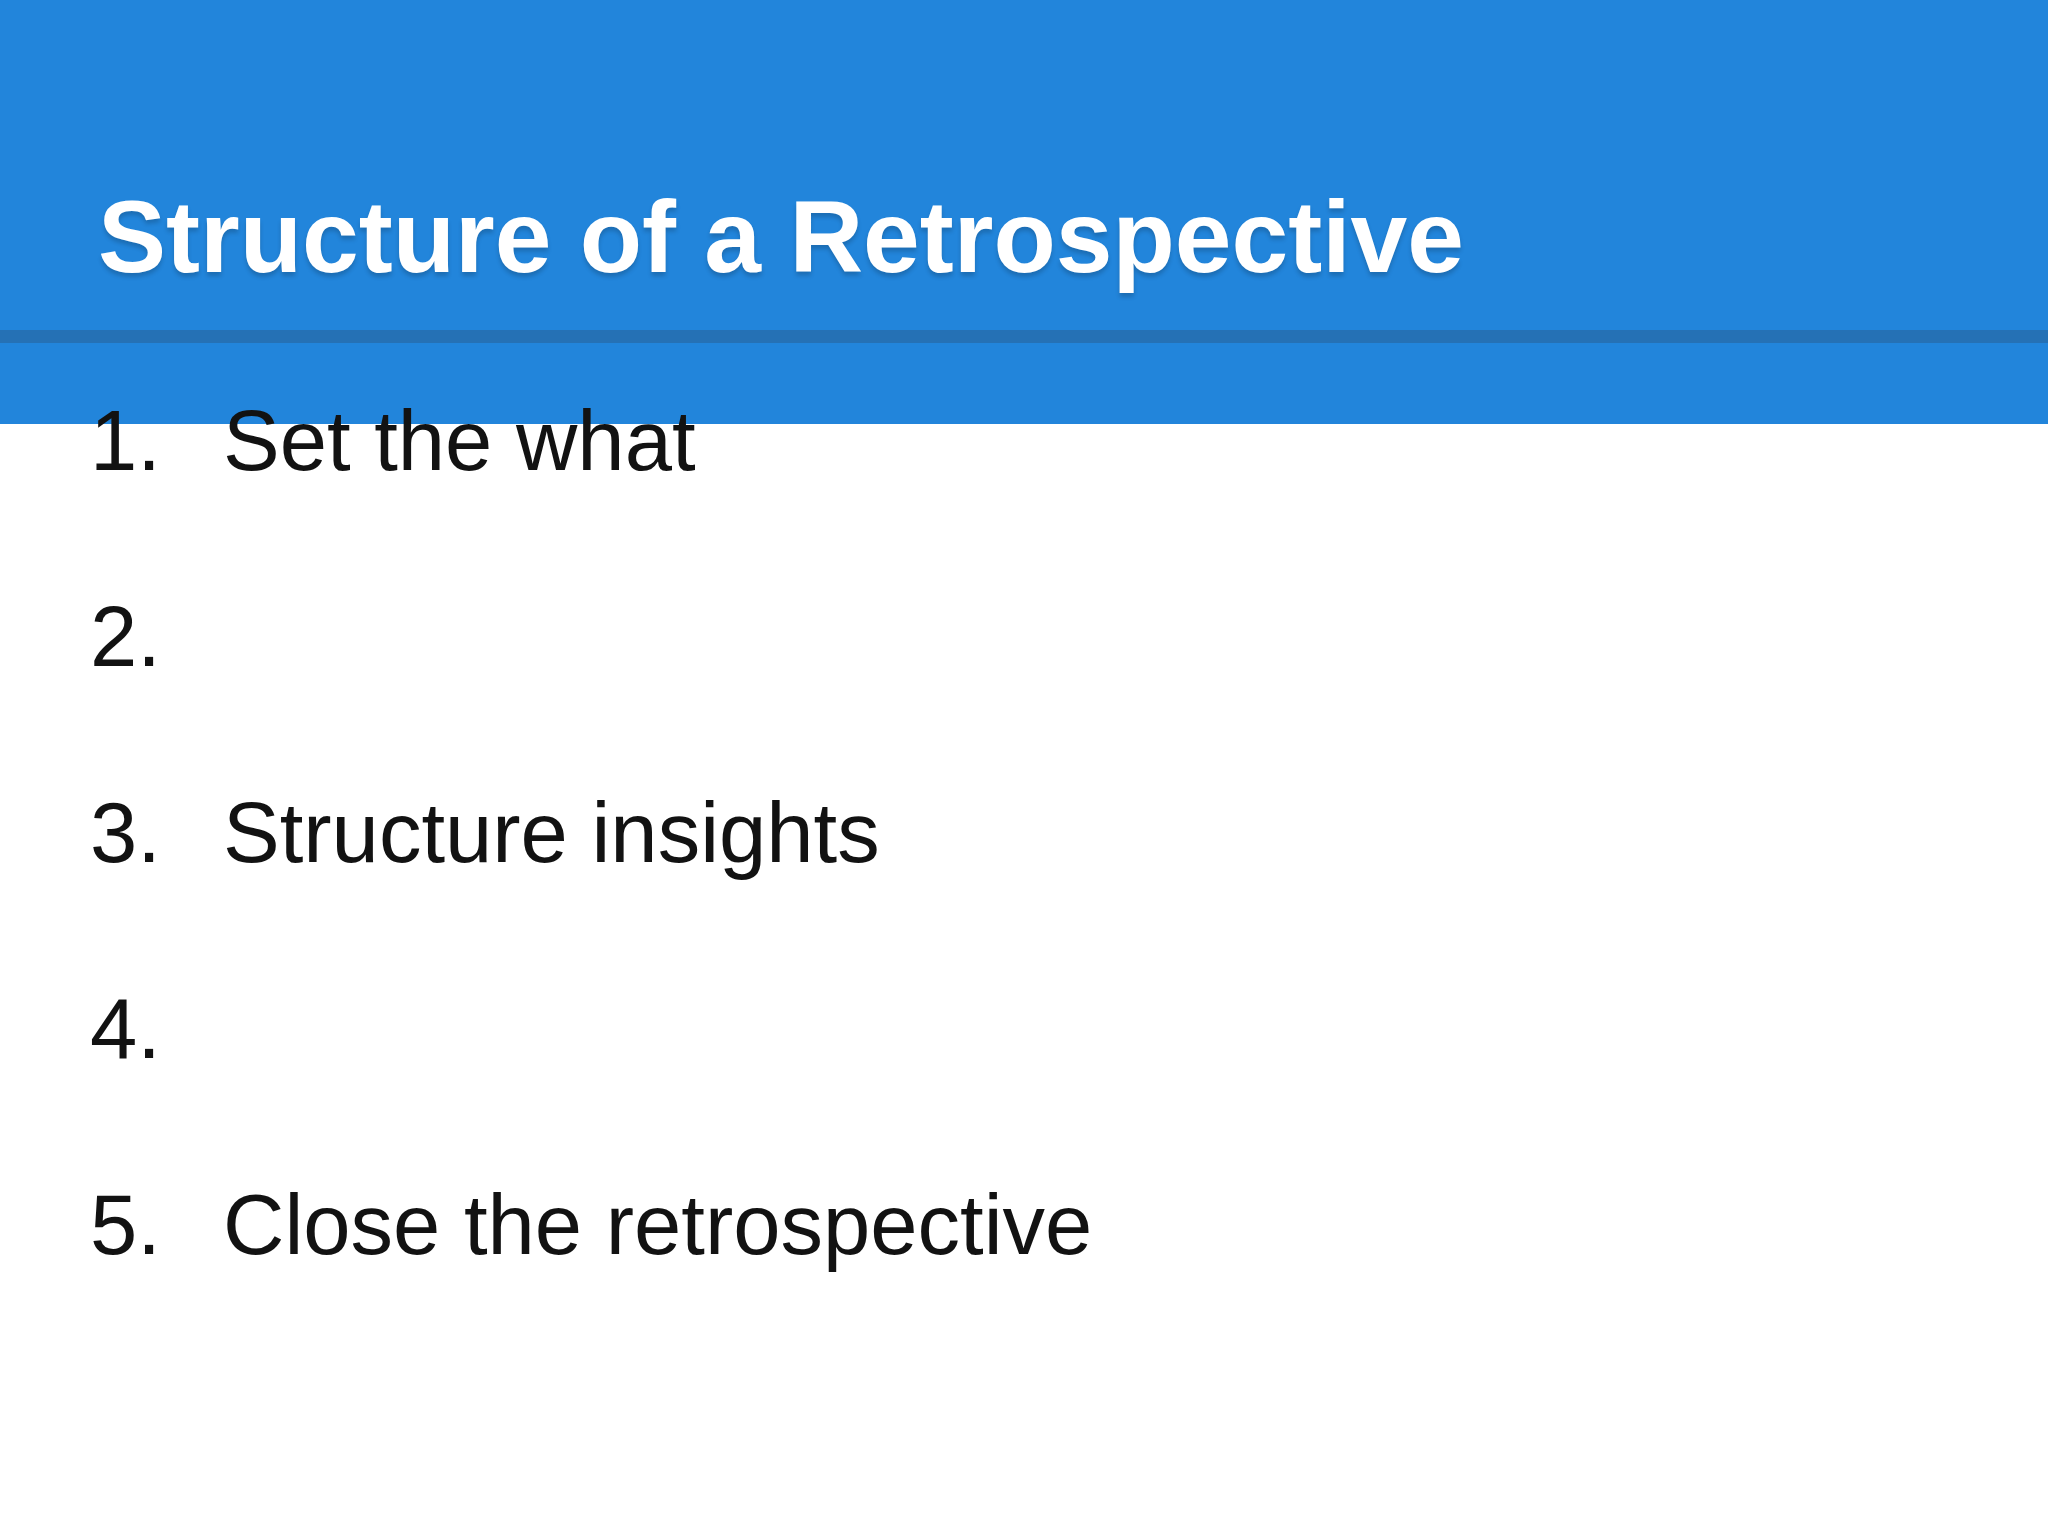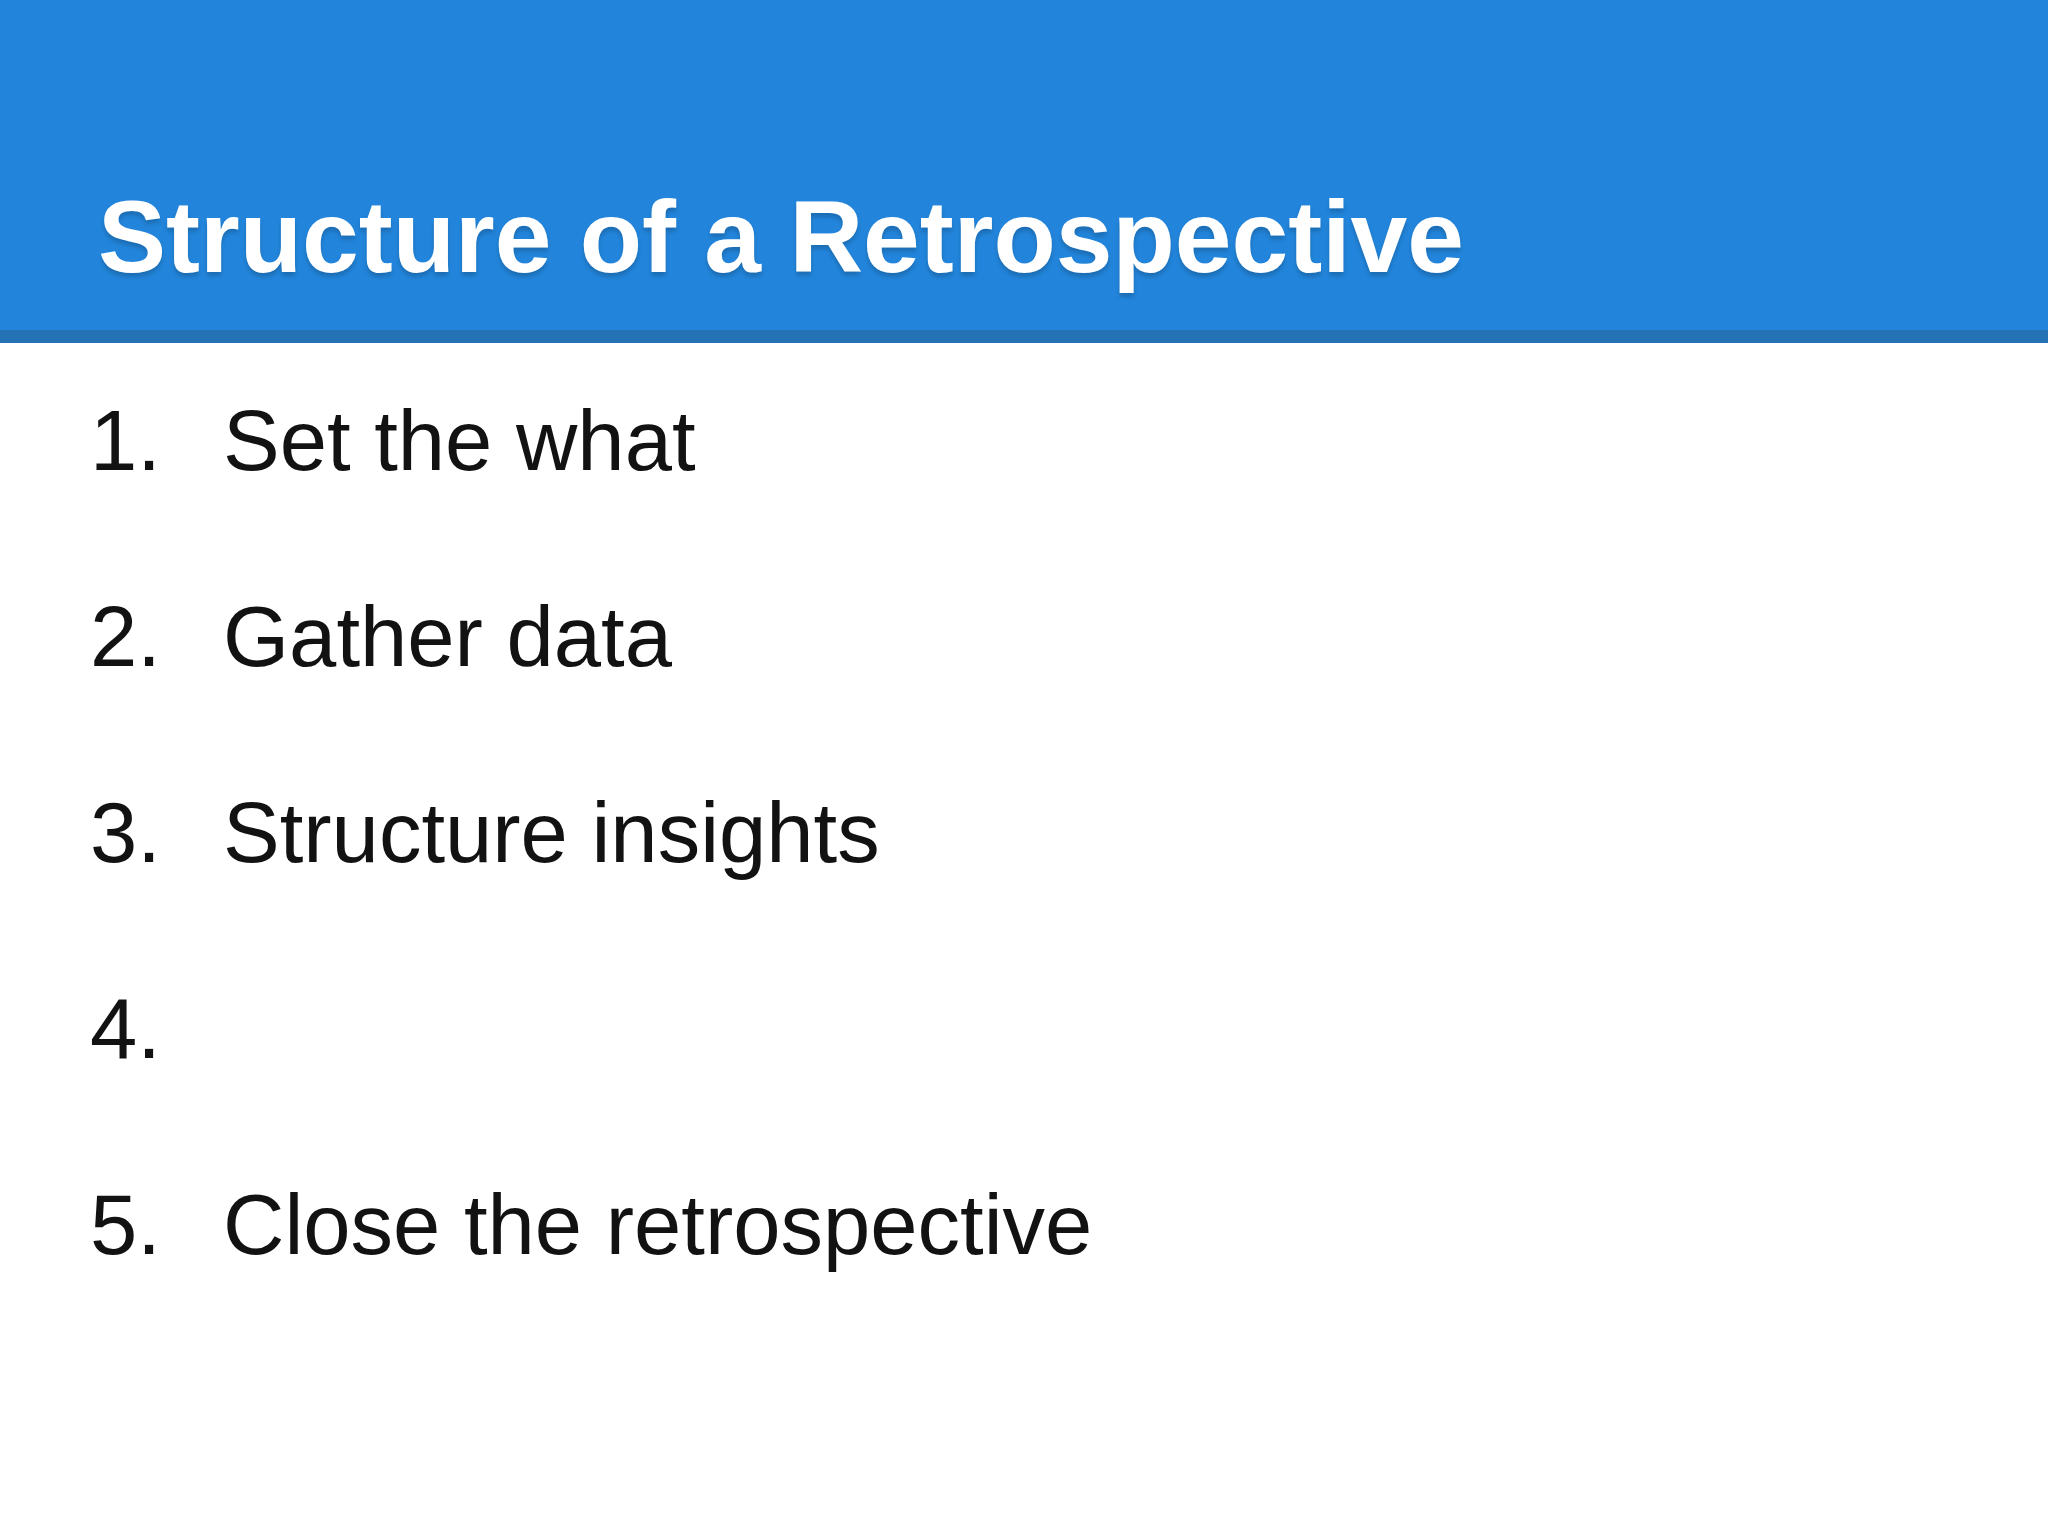--- a/index.html
+++ b/index.html
@@ -16,21 +16,21 @@
   }
   .slide {
     position: absolute;
     inset: 0;
   }
   .slide-header {
     position: absolute;
     top: 0;
     left: 0;
     width: 2048px;
-    height: 330px;
+    height: 424px;
     background: #2285DB;
   }
   .header-stripe {
     position: absolute;
     top: 330px;
     left: 0;
     width: 2048px;
     height: 13px;
     background: #2571B5;
   }
@@ -78,21 +78,20 @@
   </header>
   <div class="header-stripe"></div>
 
   <ol class="steps">
     <li class="step">
       <span class="step-number">1.</span>
       <span class="step-label">Set the what</span>
     </li>
     <li class="step">
       <span class="step-number">2.</span>
-      <span class="step-label">Gather data</span>
     </li>
     <li class="step">
       <span class="step-number">3.</span>
       <span class="step-label">Structure insights</span>
     </li>
     <li class="step">
       <span class="step-number">4.</span>
     </li>
     <li class="step">
       <span class="step-number">5.</span>

